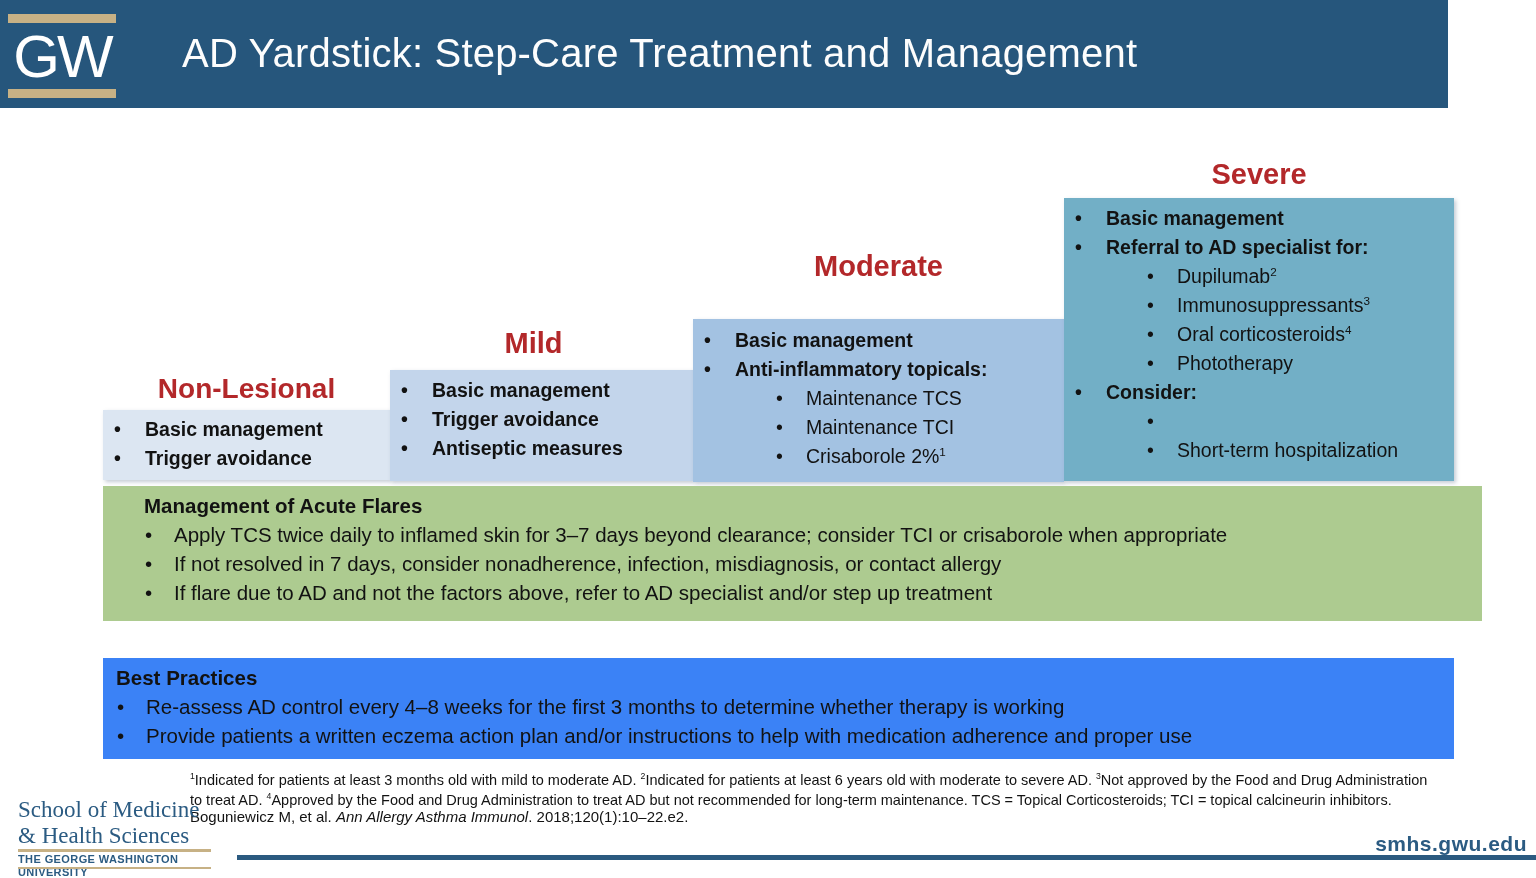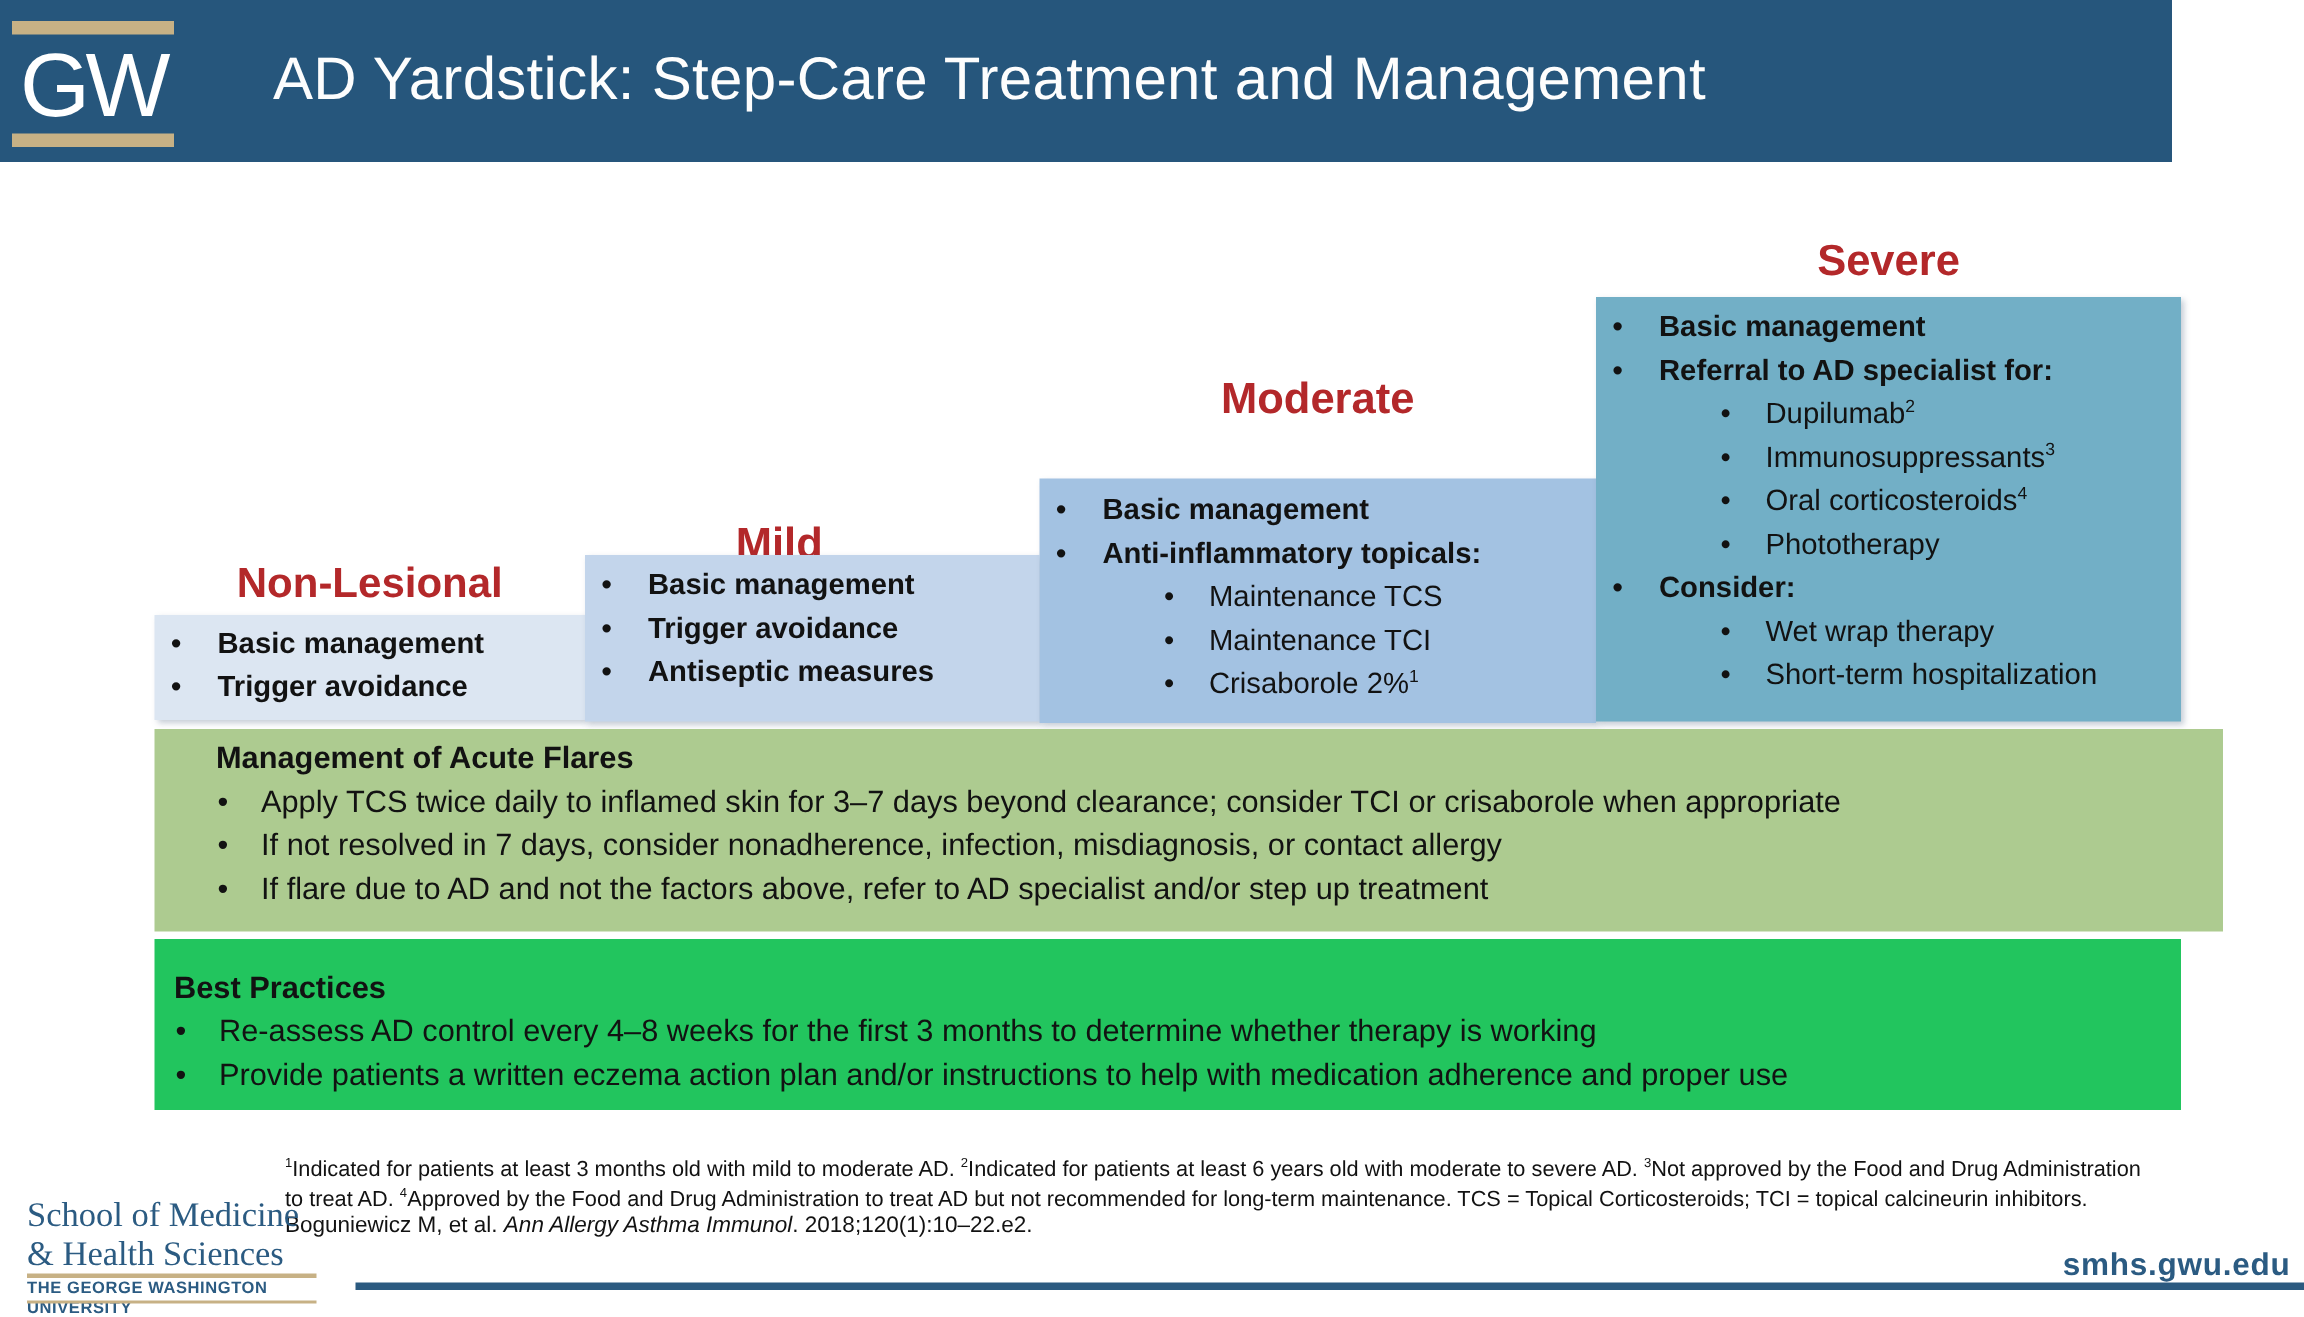--- a/index.html
+++ b/index.html
@@ -19,41 +19,41 @@
     position:absolute;left:0;top:10px;width:108px;text-align:center;
     color:#ffffff;font-size:60px;font-weight:500;letter-spacing:-3px;line-height:70px;
   }
   .header-title{
     position:absolute;left:182px;top:0;height:106px;display:flex;align-items:center;
     color:#fdfdfd;font-size:40px;font-weight:400;letter-spacing:0.2px;
   }
   
   .step-title{position:absolute;text-align:center;color:#B3282A;font-weight:700;font-size:29px;line-height:34px;}
   #t-nl{left:103px;top:372px;width:287px;font-size:28px;}
-  #t-mild{left:368px;top:326px;width:303px;margin-top:20px;}
+  #t-mild{left:382px;top:326px;width:303px;}
   #t-mod{left:693px;top:249px;width:371px;}
   #t-sev{left:1064px;top:157px;width:390px;}
   
   .step-box{position:absolute;box-shadow:2px 2px 4px rgba(90,110,135,0.35);}
   #b-nl{left:103px;top:410px;width:287px;height:65px;background:#DCE6F2;padding-top:5px;}
   #b-mild{left:390px;top:370px;width:303px;height:105px;background:#C3D5EB;padding-top:6px;}
   #b-mod{left:693px;top:319px;width:371px;height:156px;background:#A3C2E2;padding-top:7px;}
   #b-sev{left:1064px;top:198px;width:390px;height:277px;background:#72AFC6;padding-top:6px;}
   
   .brow{display:flex;align-items:baseline;line-height:29px;font-size:19.5px;color:#121212;}
   .brow .dot{flex:0 0 auto;}
   .brow .tx{flex:1 1 auto;}
   .step-box .lvl1 .dot{margin-left:11px;width:31px;}
   .step-box .lvl2 .dot{margin-left:83px;width:30px;}
   .brow.b{font-weight:700;}
   sup{font-size:60%;line-height:0;}
   
   .panel{position:absolute;left:103px;width:1351px;}
   #acute{top:486px;height:130px;background:#ADCB90;padding-top:5px;padding-left:28px;}
-  #best{top:626px;height:96px;background:#22c55e;padding-top:18px;}
+  #best{top:658px;height:96px;background:#3b82f6;padding-top:5px;}
   .panel-title{font-size:20.5px;font-weight:700;line-height:29px;padding-left:13px;color:#121212;}
   .panel .brow{font-size:20.5px;}
   .panel .lvl1 .dot{margin-left:14px;width:29px;}
   
   .footnote{
     position:absolute;left:190px;top:771px;width:1238px;
     font-size:14.5px;line-height:19.5px;color:#121212;
   }
   .citation{position:absolute;left:190px;top:808px;font-size:15px;color:#121212;}
   .citation em{font-style:italic;}
@@ -166,21 +166,20 @@
     <div class="brow lvl2">
       <span class="dot">•</span>
       <span class="tx">Phototherapy</span>
     </div>
     <div class="brow lvl1 b">
       <span class="dot">•</span>
       <span class="tx">Consider:</span>
     </div>
     <div class="brow lvl2">
       <span class="dot">•</span>
-      <span class="tx">Wet wrap therapy</span>
     </div>
     <div class="brow lvl2">
       <span class="dot">•</span>
       <span class="tx">Short-term hospitalization</span>
     </div>
   </div>
 
 <div class="panel" id="acute">
   <div class="panel-title">Management of Acute Flares</div>
   <div>

